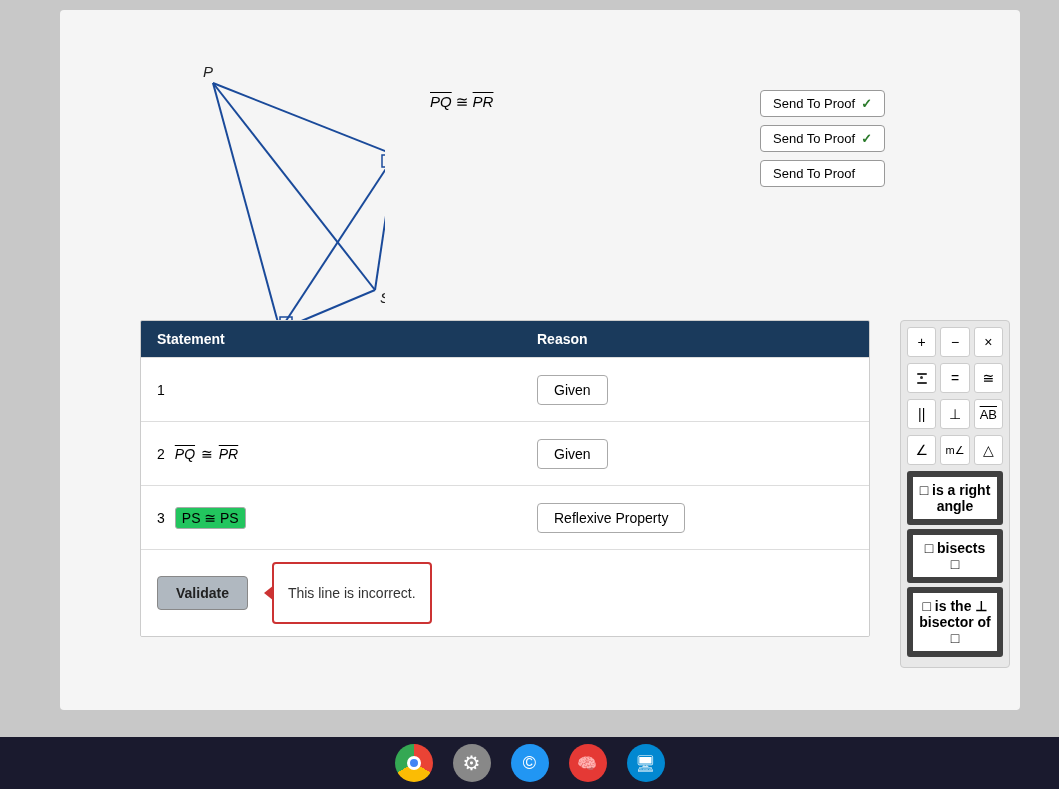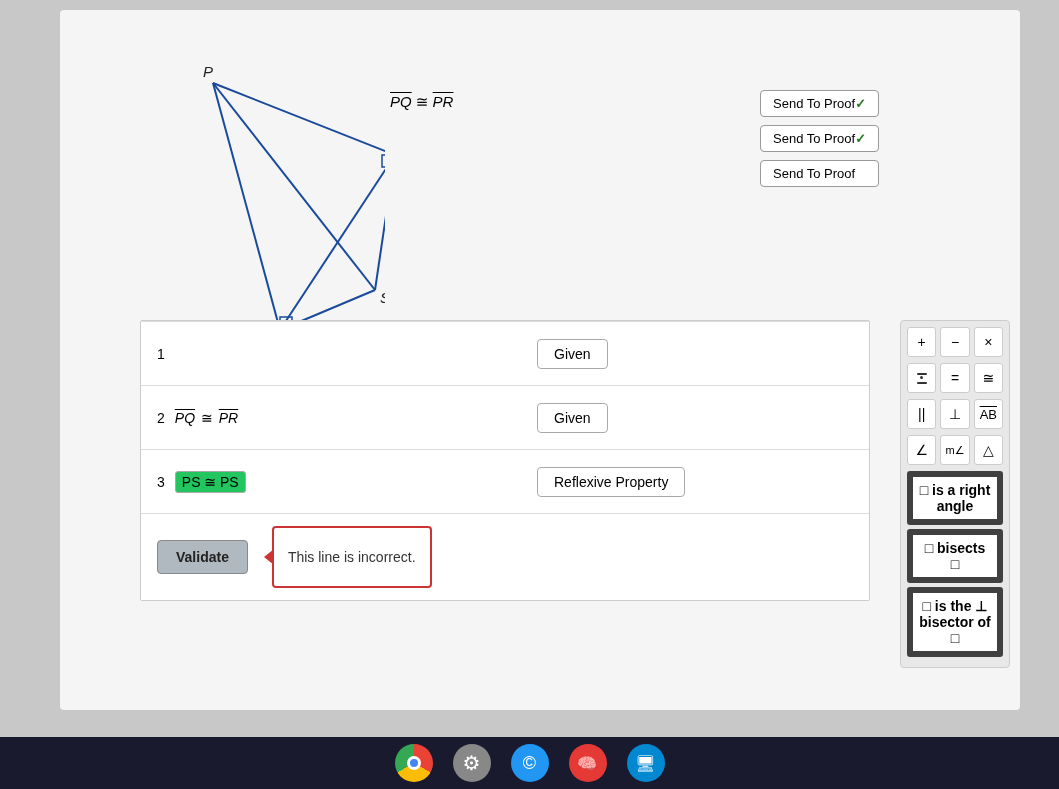--- a/index.html
+++ b/index.html
@@ -58,20 +58,21 @@
 
     .send-btn {
       background: white;
       border: 1px solid #999;
       border-radius: 4px;
       padding: 5px 12px;
       font-size: 13px;
       cursor: pointer;
       display: flex;
       align-items: center;
+      gap: 6px;
       white-space: nowrap;
     }
 
     .send-btn .checkmark {
       color: #2a7a2a;
       font-weight: bold;
     }
 
     
     .proof-table {
@@ -311,21 +312,21 @@
       <rect x="185" y="272" width="12" height="12" fill="none" stroke="#1a4a9a" stroke-width="1.5"></rect>
 
       <text x="108" y="32" font-size="15" font-family="Arial" font-style="italic" fill="#222">P</text>
       <text x="305" y="108" font-size="15" font-family="Arial" font-style="italic" fill="#222">Q</text>
       <text x="175" y="295" font-size="15" font-family="Arial" font-style="italic" fill="#222">R</text>
       <text x="285" y="258" font-size="15" font-family="Arial" font-style="italic" fill="#222">S</text>
     </svg>
   </div>
 
   <div class="given-area">
-    <div class="given-line" style="">
+    <div class="given-line" style="margin-left: 40px;">
       <span class="overline math-sym">PQ</span>
       <span> ≅ </span>
       <span class="overline math-sym">PR</span>
     </div>
   </div>
 
   <div class="send-buttons">
     <button class="send-btn">
       <span>Send To Proof</span>
       <span class="checkmark">✓</span>
@@ -334,20 +335,26 @@
       <span>Send To Proof</span>
       <span class="checkmark">✓</span>
     </button>
     <button class="send-btn">
       <span>Send To Proof</span>
     </button>
   </div>
 
   <div class="proof-table">
     <div class="proof-header">
+      <div class="col-statement">
+        <span>Statement</span>
+      </div>
+      <div class="col-reason">
+        <span>Reason</span>
+      </div>
     </div>
 
     <div class="proof-row">
       <div class="col-statement">
         <span class="row-num">1</span>
       </div>
       <div class="col-reason">
         <button class="reason-btn">
           <span>Given</span>
         </button>

